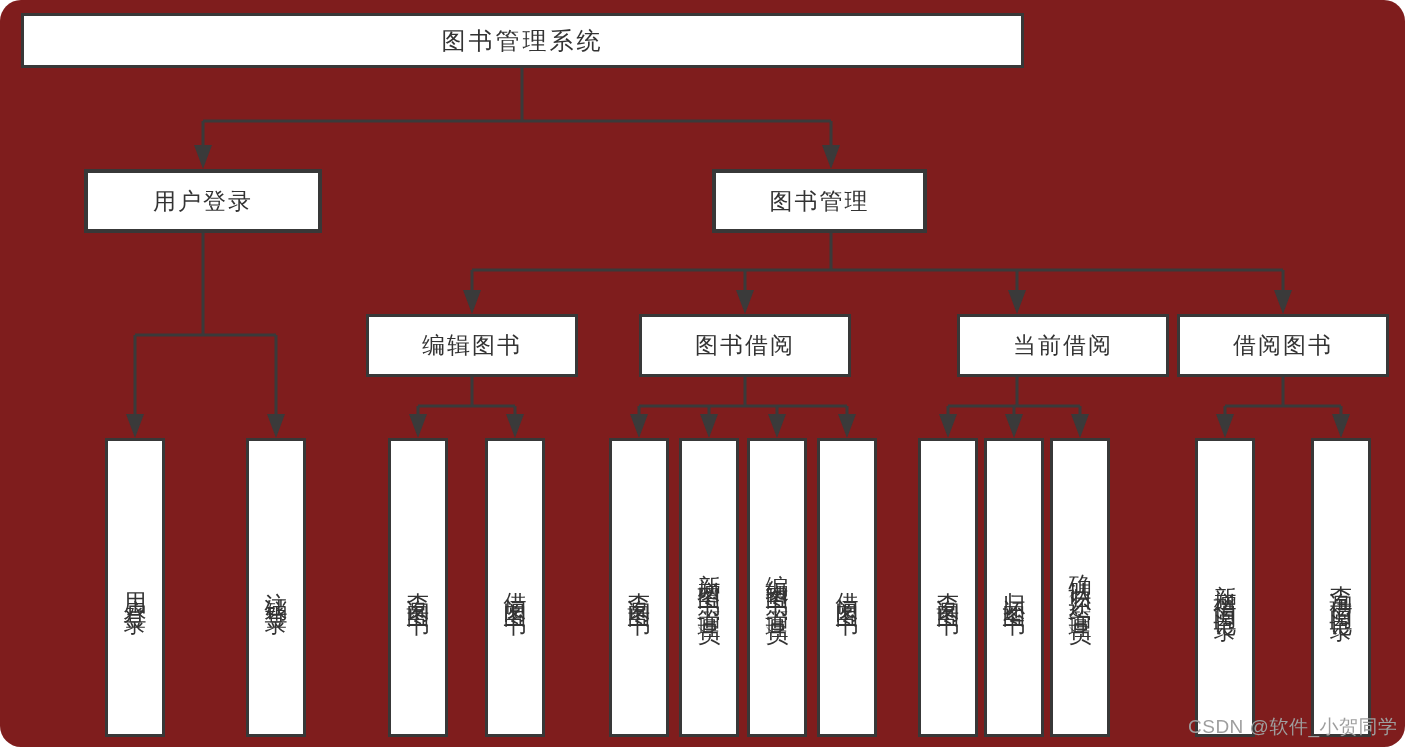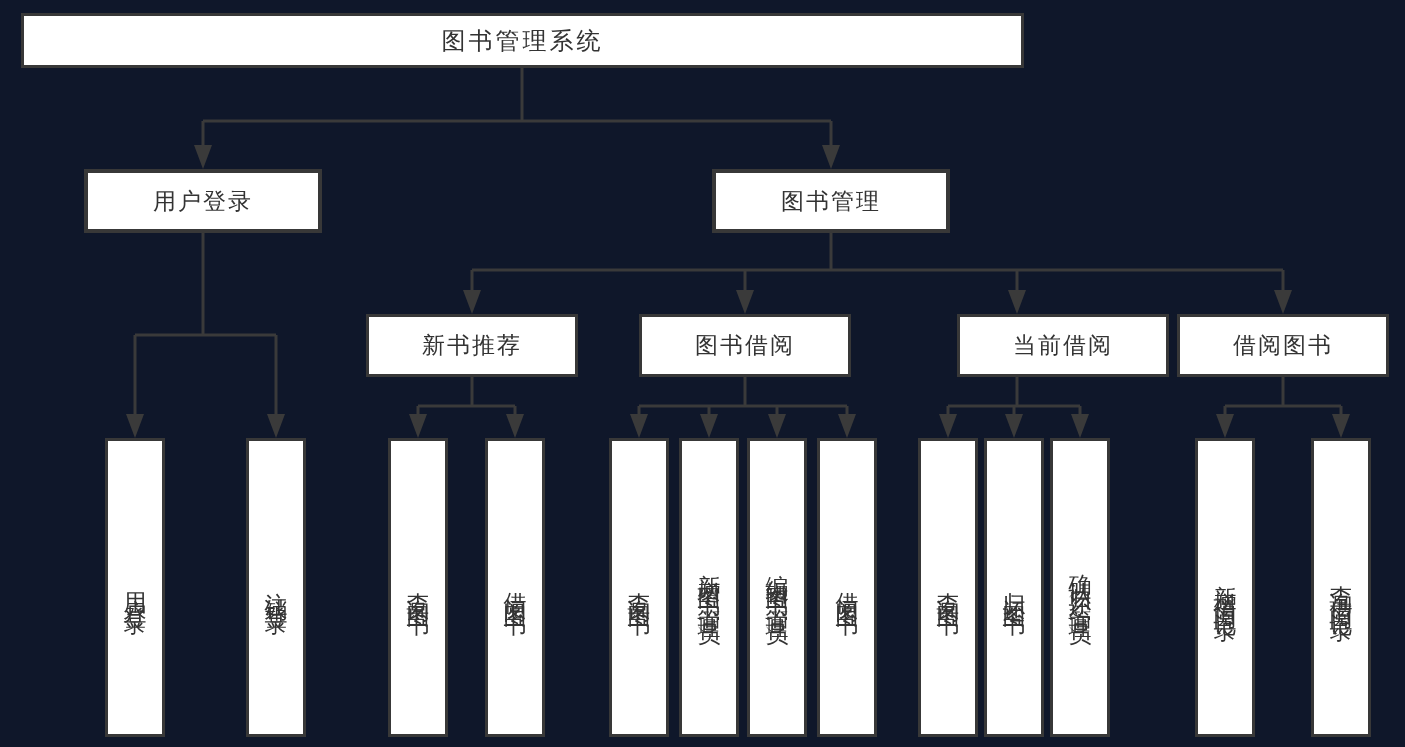--- a/index.html
+++ b/index.html
@@ -1,21 +1,22 @@
 <!DOCTYPE html>
 <html><head>
 <meta charset="utf-8">
 <style>
   html,body{margin:0;padding:0;background:#ffffff;}
   .canvas{
     position:relative;
     width:1405px;height:747px;
-    background:#0f172a;
+    background:#7f1d1d;
     font-family:"Liberation Sans","DejaVu Sans",sans-serif;
     overflow:hidden;
+    border-radius:21px;
   }
   .connectors{
     position:absolute;left:0;top:0;width:1405px;height:747px;
     z-index:1;pointer-events:none;
   }
   .connectors .lines{fill:none;stroke:#3a3a3a;stroke-width:3;}
   .connectors .arrows{fill:#3a3a3a;stroke:none;}
   .node{
     position:absolute;
     box-sizing:border-box;
@@ -102,35 +103,36 @@
              M939 414 h18 L948 438 Z
              M1005 414 h18 L1014 438 Z
              M1071 414 h18 L1080 438 Z
              M1216 414 h18 L1225 438 Z
              M1332 414 h18 L1341 438 Z" fill="#3a3a3a"></path>
   </svg>
 
   <div class="node h root" style="left:21px;top:13px;width:1003px;height:55px;">图书管理系统</div>
 
   <div class="node h lv2" style="left:84px;top:169px;width:238px;height:64px;">用户登录</div>
-  <div class="node h lv2" style="left:712px;top:169px;width:238px;height:64px;">图书管理</div>
+  <div class="node h lv2" style="left:712px;top:169px;width:215px;height:64px;">图书管理</div>
 
-  <div class="node h" style="left:366px;top:314px;width:212px;height:63px;">新书推荐</div>
+  <div class="node h" style="left:366px;top:314px;width:212px;height:63px;">编辑图书</div>
   <div class="node h" style="left:639px;top:314px;width:212px;height:63px;">图书借阅</div>
   <div class="node h" style="left:911px;top:314px;width:212px;height:63px;margin-left:46px;">当前借阅</div>
   <div class="node h" style="left:1177px;top:314px;width:212px;height:63px;">借阅图书</div>
 
   <div class="node v" style="left:105px;top:438px;width:60px;height:299px;">用户登录</div>
   <div class="node v" style="left:246px;top:438px;width:60px;height:299px;">注销登录</div>
   <div class="node v" style="left:388px;top:438px;width:60px;height:299px;">查询图书</div>
   <div class="node v" style="left:485px;top:438px;width:60px;height:299px;">借阅图书</div>
   <div class="node v" style="left:609px;top:438px;width:60px;height:299px;">查询图书</div>
   <div class="node v" style="left:679px;top:438px;width:60px;height:299px;">新增图书（管理员）</div>
   <div class="node v" style="left:747px;top:438px;width:60px;height:299px;">编辑图书（管理员）</div>
   <div class="node v" style="left:817px;top:438px;width:60px;height:299px;">借阅图书</div>
   <div class="node v" style="left:918px;top:438px;width:60px;height:299px;">查询图书</div>
   <div class="node v" style="left:984px;top:438px;width:60px;height:299px;">归还图书</div>
   <div class="node v" style="left:1050px;top:438px;width:60px;height:299px;">确认归还（管理员）</div>
   <div class="node v" style="left:1195px;top:438px;width:60px;height:299px;">新增借阅记录</div>
   <div class="node v" style="left:1311px;top:438px;width:60px;height:299px;">查询借阅记录</div>
 
+  <div class="watermark">CSDN @软件_小贺同学</div>
 
 </div>
 
 </body></html>

